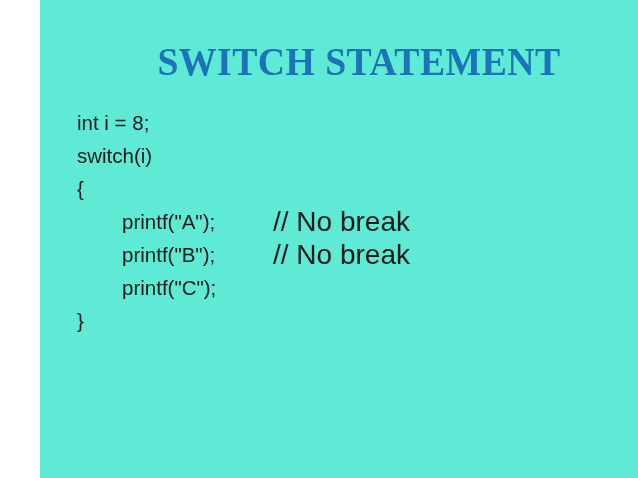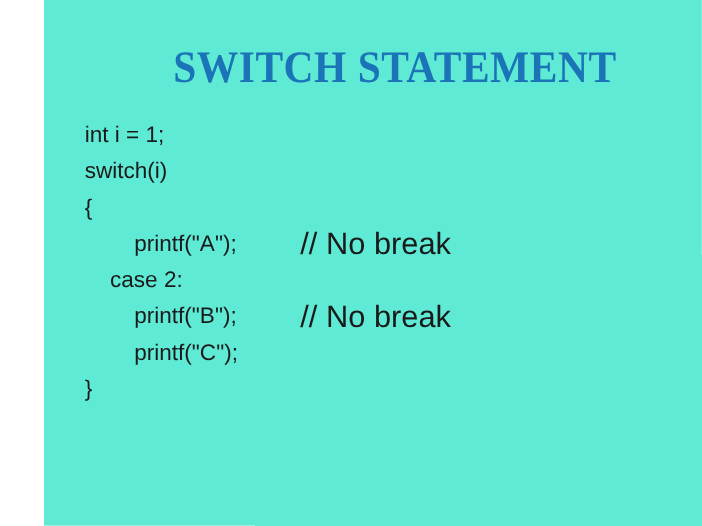--- a/index.html
+++ b/index.html
@@ -84,23 +84,22 @@
 </style>
 </head>
 <body>
 
 <div class="slide">
 
   <div class="slide-title">SWITCH STATEMENT</div>
 
   <div class="code-block">
 
-  <div class="code-line indent-0"><span class="code-text">int i = 1;</span></div>
+  <div class="code-line indent-0"><span class="code-text">int i = 8;</span></div>
       <div class="code-line indent-0"><span class="code-text">switch(i)</span></div>
       <div class="code-line indent-0"><span class="code-text">{</span></div>
       <div class="code-line indent-2"><span class="code-text">printf("A");</span><span class="code-comment">// No break</span></div>
-      <div class="code-line indent-1"><span class="code-text">case 2:</span></div>
       <div class="code-line indent-2"><span class="code-text">printf("B");</span><span class="code-comment">// No break</span></div>
       <div class="code-line indent-2"><span class="code-text">printf("C");</span></div>
       <div class="code-line indent-0"><span class="code-text">}</span></div>
     </div>
 
 </div>
 
 </body></html>

